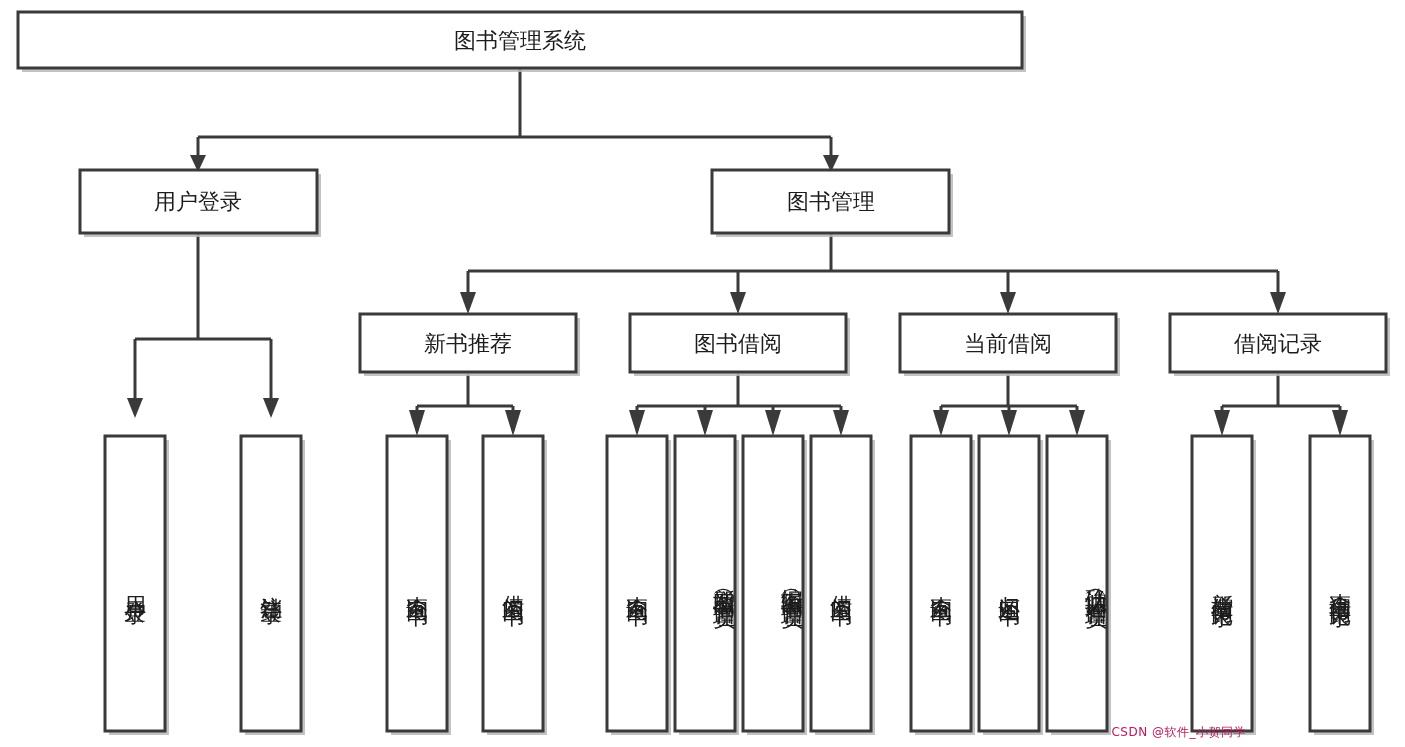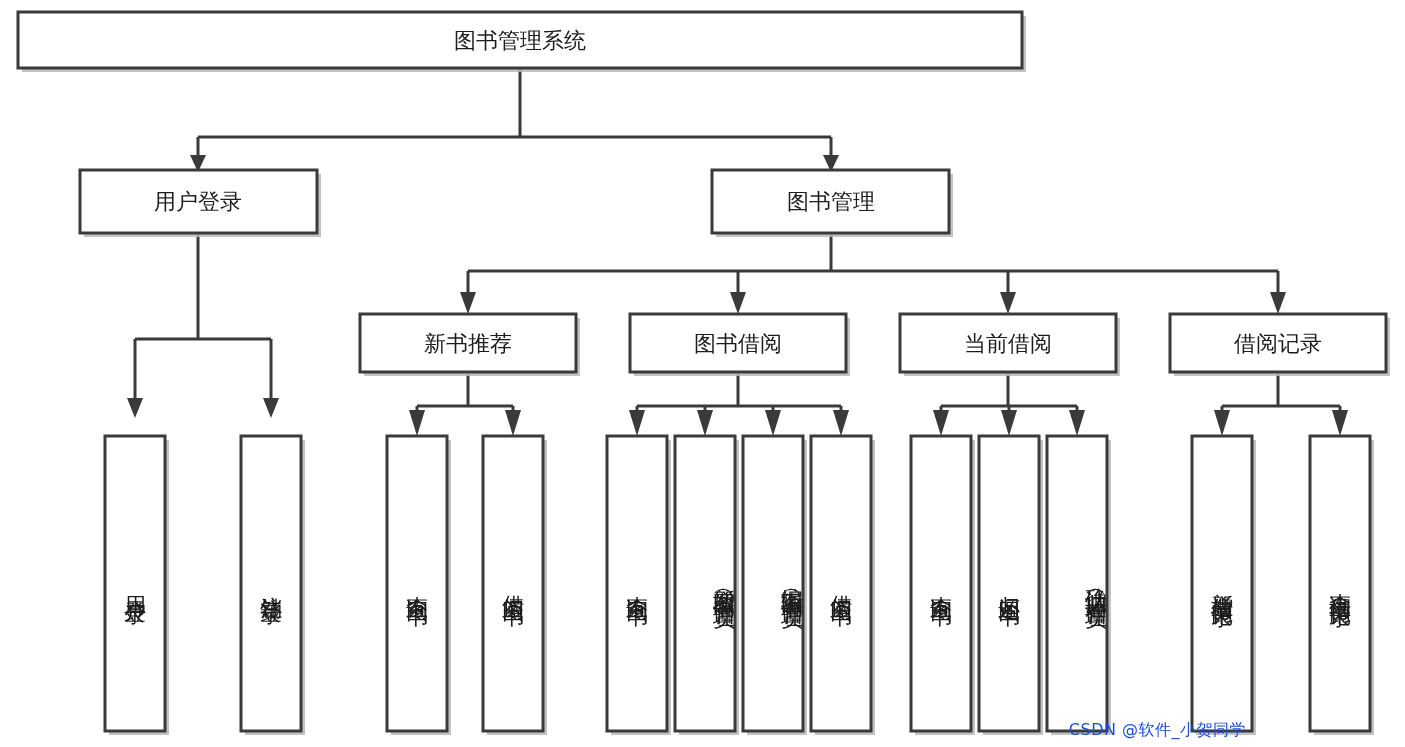--- a/index.html
+++ b/index.html
@@ -64,22 +64,22 @@
     letter-spacing: 3px;
     text-align: center;
     white-space: nowrap;
     pointer-events: none;
   }
   .watermark {
     position: absolute;
     right: 8px;
     bottom: 6px;
     font-family: "DejaVu Sans", "Liberation Sans", sans-serif;
-    font-size: 16px;
-    color: #1d4ed8;
+    font-size: 12px;
+    color: #be185d;
     white-space: nowrap;
     letter-spacing: 0.5px;
   }
 </style>
 </head>
 <body>
 
 <div id="diagram-root">
 
   <svg class="diagram" viewBox="0 0 1405 747" xmlns="http://www.w3.org/2000/svg">

